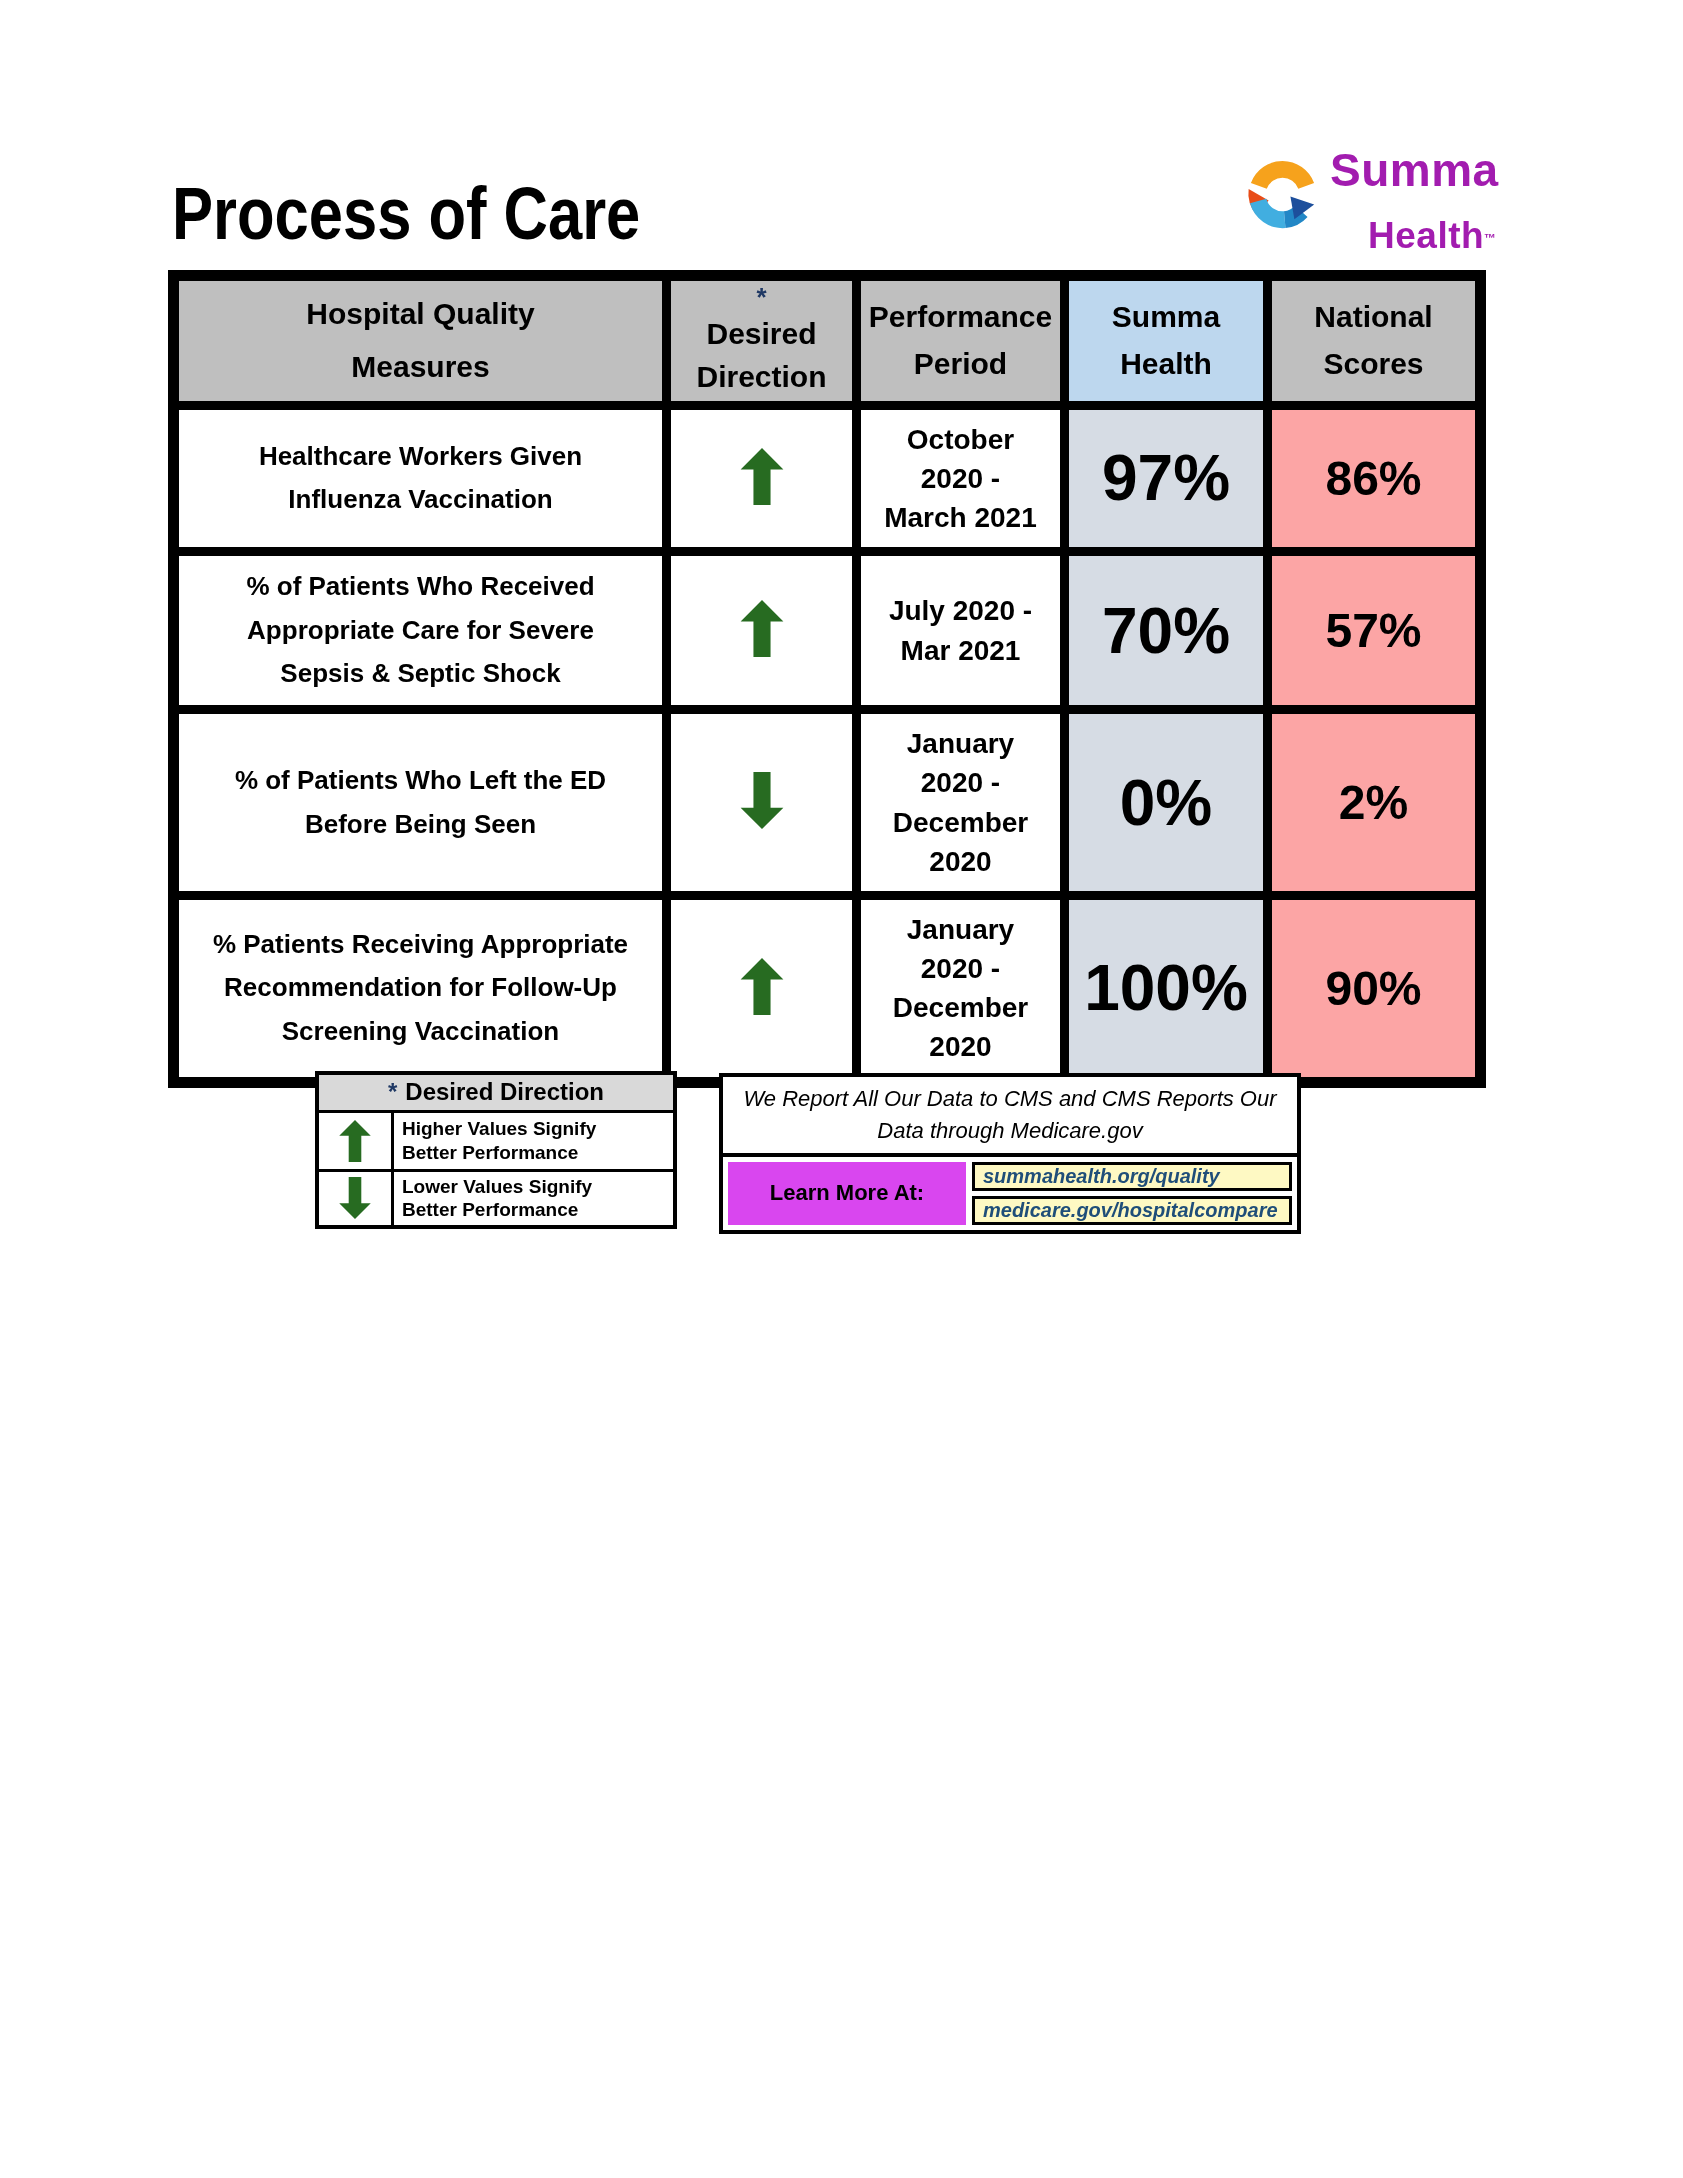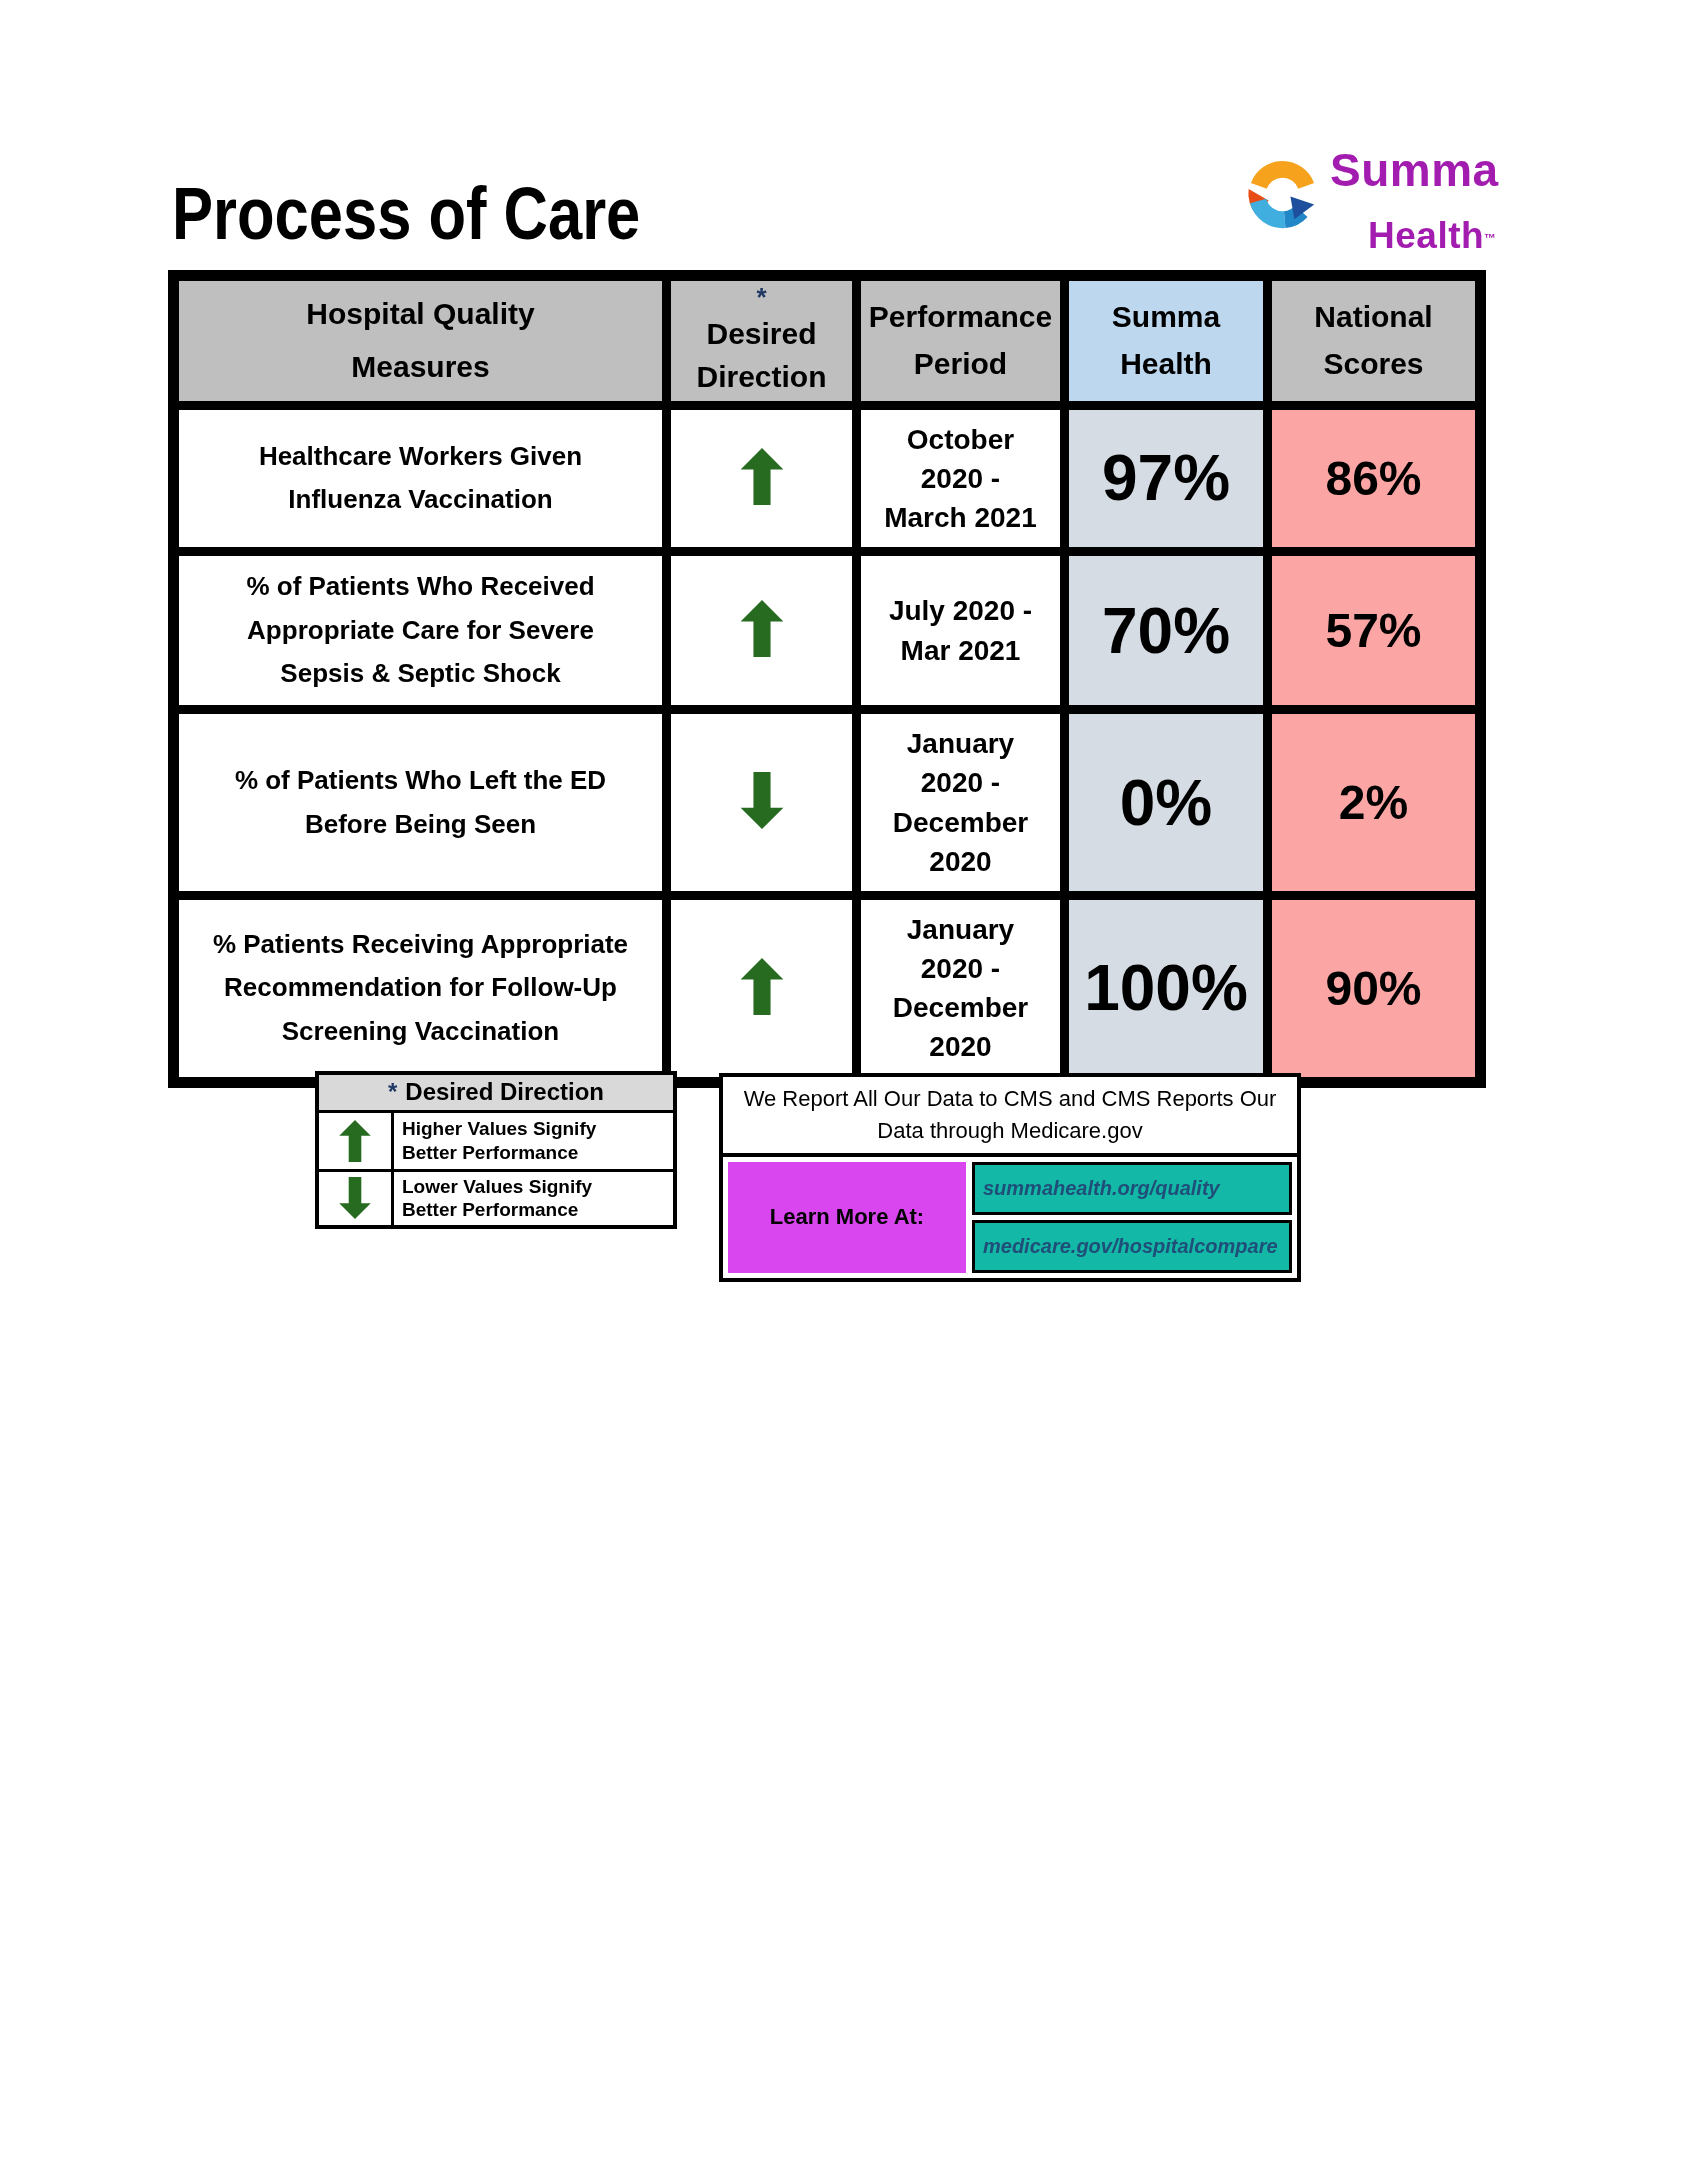--- a/index.html
+++ b/index.html
@@ -71,26 +71,26 @@
   }
   .legend-header .asterisk { color:#1F3864; margin-right:8px; }
   .legend-row { display:flex; height:56px; }
   .legend-row + .legend-row { border-top:3px solid #000; }
   .legend-arrow-cell { width:75px; border-right:3px solid #000; display:flex; align-items:center; justify-content:center; flex:none; }
   .legend-label { flex:1; display:flex; align-items:center; padding-left:8px; font-size:19px; font-weight:bold; line-height:1.25; max-width:220px; }
 
   
   .infobox { position:absolute; left:719px; top:1073px; width:582px; border:4px solid #000; background:#fff; }
   .info-top { padding:6px 10px; border-bottom:4px solid #000; }
-  .info-note { max-width:535px; margin:0 auto; font-size:22px; line-height:1.45; text-align:center; }
+  .info-note { max-width:535px; margin:0 auto; font-style:italic; font-size:22px; line-height:1.45; text-align:center; }
   .info-bottom { padding:5px; display:grid; grid-template-columns:238px 1fr; gap:6px; }
   .learn-more { background:#d946ef; display:flex; align-items:center; justify-content:center; font-size:22px; font-weight:bold; }
   .links { display:grid; grid-template-rows:1fr 1fr; gap:5px; }
   .link {
-    background:#14b8a6; border:3px solid #000; padding:12px 8px;
+    background:#fef9c3; border:3px solid #000; padding:0 8px;
     font-size:20px; font-weight:bold; font-style:italic; color:#1F4E79;
     display:flex; align-items:center; cursor:pointer;
   }
 </style>
 </head>
 <body>
 
 <div class="canvas">
 
   <h1 class="page-title">Process of Care</h1>

